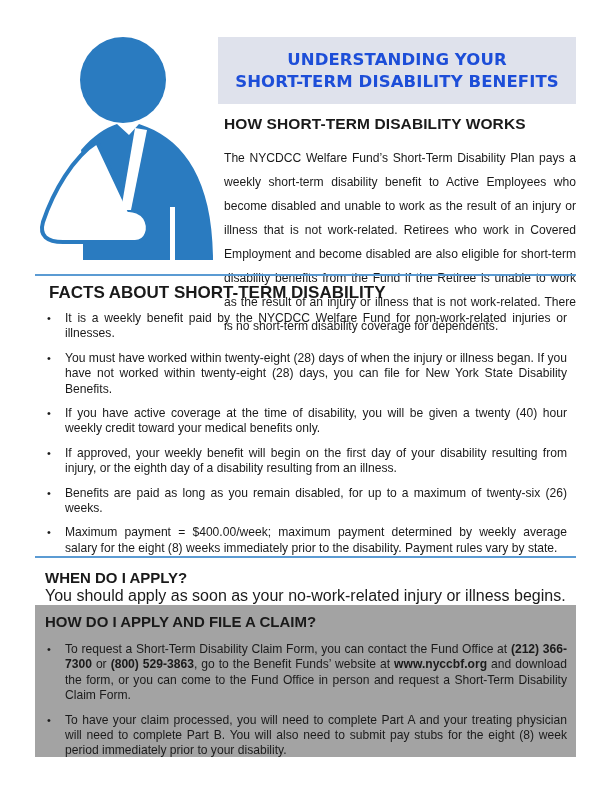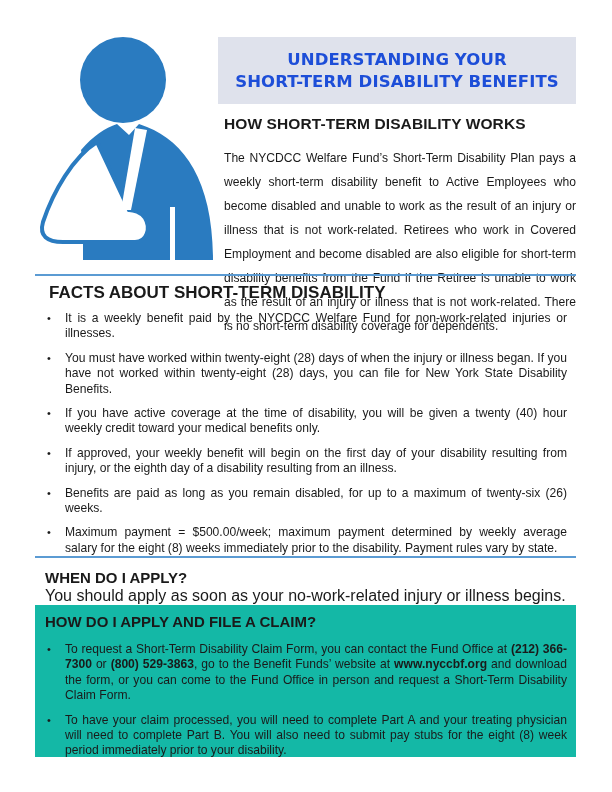--- a/index.html
+++ b/index.html
@@ -12,21 +12,21 @@
   .p-works { font-size:12.1px; line-height:24px; margin:0; text-align:justify; }
   .rule { position:absolute; left:35px; width:541px; height:2px; background:#5b9bd3; }
   .facts { position:absolute; left:45px; top:283px; width:522px; }
   .h-sec { font-weight:bold; font-size:17px; margin:0 0 8px 4px; }
   ul.bullets { list-style:none; margin:0; padding:0; }
   ul.bullets li { position:relative; padding-left:20px; font-size:12.1px; line-height:15.4px; text-align:justify; margin-bottom:9px; }
   ul.bullets li .dot { position:absolute; left:2px; top:0; font-size:11px; }
   .when { position:absolute; left:45px; top:563px; width:522px; }
   .h-when { font-weight:bold; font-size:15px; margin:6px 0 1px 0; }
   .p-when { font-size:16px; margin:0; }
-  .claim-box { position:absolute; left:35px; top:605px; width:541px; height:152px; background:#14b8a6; }
+  .claim-box { position:absolute; left:35px; top:605px; width:541px; height:152px; background:#a3a3a3; }
   .claim-inner { position:absolute; left:10px; top:8px; width:522px; }
   .h-claim { font-weight:bold; font-size:15px; margin:0 0 12px 0; }
   b.hl { font-weight:bold; }
 </style>
 </head>
 <body>
 
 <div class="icon-wrap">
   <svg width="180" height="228" viewBox="0 0 180 228" xmlns="http://www.w3.org/2000/svg">
 
@@ -55,21 +55,21 @@
 <div class="rule" style="top:274px;"></div>
 
 <div class="facts">
   <h2 class="h-sec">FACTS ABOUT SHORT-TERM DISABILITY</h2>
   <ul class="bullets">
     <li><span class="dot">•</span><span>It is a weekly benefit paid by the NYCDCC Welfare Fund for non-work-related injuries or illnesses.</span></li>
     <li><span class="dot">•</span><span>You must have worked within twenty-eight (28) days of when the injury or illness began. If you have not worked within twenty-eight (28) days, you can file for New York State Disability Benefits.</span></li>
     <li><span class="dot">•</span><span>If you have active coverage at the time of disability, you will be given a twenty (40) hour weekly credit toward your medical benefits only.</span></li>
     <li><span class="dot">•</span><span>If approved, your weekly benefit will begin on the first day of your disability resulting from injury, or the eighth day of a disability resulting from an illness.</span></li>
     <li><span class="dot">•</span><span>Benefits are paid as long as you remain disabled, for up to a maximum of twenty-six (26) weeks.</span></li>
-    <li><span class="dot">•</span><span>Maximum payment = $500.00/week; maximum payment determined by weekly average salary for the eight (8) weeks immediately prior to the disability. Payment rules vary by state.</span></li>
+    <li><span class="dot">•</span><span>Maximum payment = $400.00/week; maximum payment determined by weekly average salary for the eight (8) weeks immediately prior to the disability. Payment rules vary by state.</span></li>
   </ul>
 </div>
 
 <div class="rule" style="top:556px;"></div>
 
 <div class="when">
   <h2 class="h-when">WHEN DO I APPLY?</h2>
   <p class="p-when">You should apply as soon as your no-work-related injury or illness begins.</p>
 </div>
 

